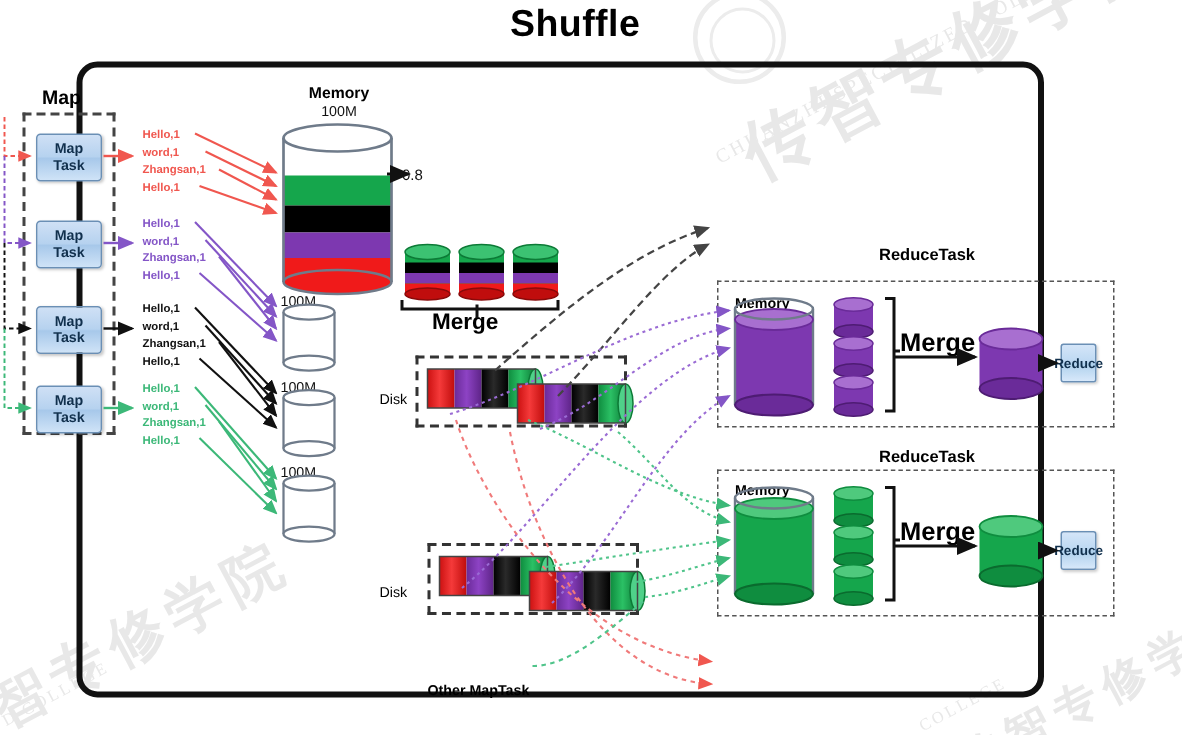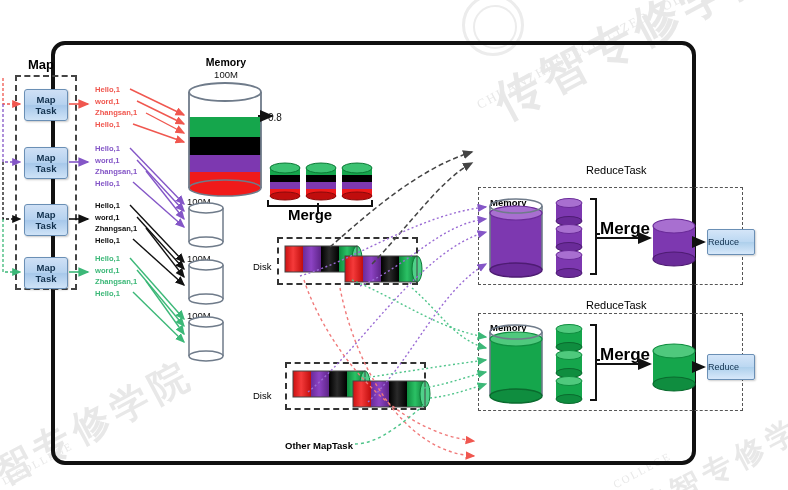--- a/index.html
+++ b/index.html
@@ -130,46 +130,46 @@
     position: absolute;
     font-size: 9.5px; font-weight: normal; color: #000;
   }
   .disk-box {
     position: absolute;
     border: 2px dashed #333;
   }
   
   .rt-title {
     position: absolute;
-    font-size: 11px; font-weight: normal; color: #000;
+    font-size: 11px; font-weight: bold; color: #000;
   }
   .rt-box {
     position: absolute;
     border: 1.5px dashed #555;
   }
   .rt-mem-label {
     position: absolute;
     font-size: 9.5px; font-weight: bold; color: #000;
   }
   .merge-big {
     position: absolute;
     font-size: 17px; font-weight: bold; color: #000;
   }
   .reduce-box {
     position: absolute;
-    width: 48px; height: 26px;
+    width: 24px; height: 26px;
     background: linear-gradient(to bottom, #d4e5f8 0%, #bcd8f2 48%, #aed0ec 52%, #d7e8fa 100%);
     border: 1px solid #6a8fb5;
     border-radius: 2px;
-    display: flex; align-items: center; justify-content: flex-start;
-    font-size: 9px; font-weight: normal; color: #11304d;
+    display: flex; align-items: center; justify-content: center;
+    font-size: 9px; font-weight: bold; color: #11304d;
     box-shadow: 1px 1px 2px rgba(0,0,0,0.2);
   }
   #other-maptask {
-    position: absolute; left: 285px; top: 440px;
+    position: absolute; left: 285px; top: 455px;
     font-size: 9.5px; font-weight: bold; color: #000;
   }
   svg.layer {
     position: absolute; left: 0; top: 0;
     width: 788px; height: 490px;
     pointer-events: none;
   }
 </style>
 </head>
 <body>
@@ -177,20 +177,21 @@
 <div id="stage">
 
   <div class="wm-ring" style="left:462px; top:-6px;"></div>
   <div class="wm wm-cjk" style="left:480px; top:2px;">传智专修学院</div>
   <div class="wm wm-en" style="left:462px; top:34px;">CHUANZHI SPECIALIZED COLLEGE</div>
   <div class="wm wm-cjk" style="left:-58px; top:408px; font-size:38px;">传智专修学院</div>
   <div class="wm wm-en" style="left:-2px; top:457px; font-size:11px;">D COLLEGE</div>
   <div class="wm wm-en" style="left:610px; top:464px; font-size:11px;">COLLEGE</div>
   <div class="wm wm-cjk" style="left:628px; top:440px; font-size:30px;">传智专修学院</div>
 
+  <div id="title">Shuffle</div>
 
   <div id="shuffle-frame"></div>
 
   <div id="map-label">Map</div>
   <div id="map-group-box"></div>
 
   <div class="map-task" style="top:89px;">
     <span>Map</span>
     <span>Task</span>
   </div>

